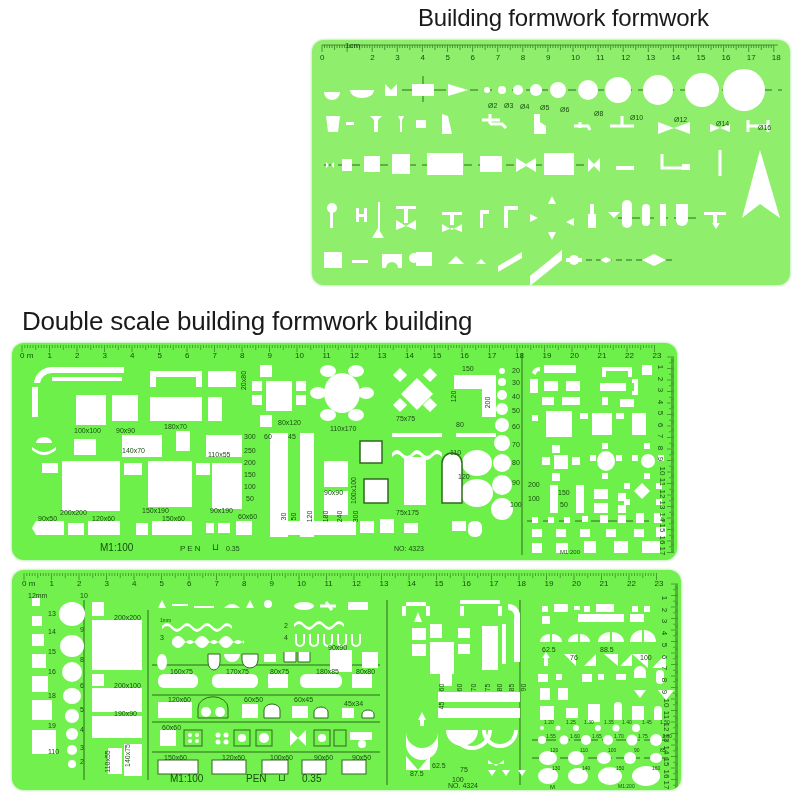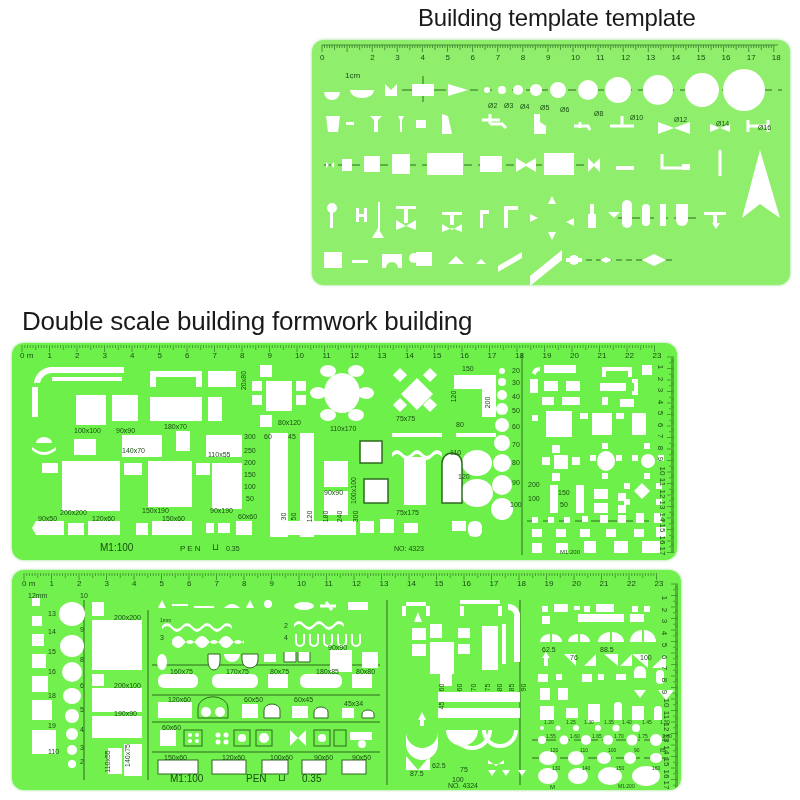--- a/index.html
+++ b/index.html
@@ -21,21 +21,21 @@
   #tpl-bot { left: 12px; top: 570px; width: 669px; height: 220px; background: #72f04e; }
 
   .template svg { position: absolute; left: 0; top: 0; }
   .lbl { position: absolute; font-family: "Liberation Sans", sans-serif; color: #164d10; font-size: 7px; white-space: nowrap; line-height: 1; }
   .lbl.big { font-size: 10px; }
   .lbl.num { font-size: 8px; }
 </style>
 </head>
 <body>
 
-<div id="cap-top" class="caption">Building template template</div>
+<div id="cap-top" class="caption">Building formwork formwork</div>
 <div id="cap-mid" class="caption">Double scale building  formwork building</div>
 
 <div id="tpl-top" class="template">
   <svg width="478" height="245">
 
     <g stroke="#2c6a1e" stroke-width="0.7">
       <line x1="10" y1="5" x2="466" y2="5"></line>
     </g>
     <g id="top-ticks" stroke="#2c6a1e" stroke-width="0.7">
         <line x1="10" x2="10" y1="5" y2="12"></line>
@@ -319,21 +319,21 @@
       <path d="M218 236 l32 -26 v10 l-32 26z"></path>
       <circle cx="262" cy="220" r="5"></circle>
       <rect x="254" y="218" width="16" height="4"></rect>
       <line x1="274" y1="220" x2="360" y2="220" stroke="#2c6a1e" stroke-dasharray="6 4"></line>
       <path d="M288 220 l6 -3 l6 3 l-6 3z"></path>
       <path d="M330 220 l12 -6 l12 6 l-12 6z"></path>
     </g>
   </svg>
   <div id="top-ruler-labels">
       <span class="lbl num" style="left: 8px; top: 14px;">0</span>
-      <span class="lbl num" style="left: 33.1px; top: 32px;">1cm</span>
+      <span class="lbl num" style="left: 33.1px; top: 2px;">1cm</span>
       <span class="lbl num" style="left: 58.2px; top: 14px;">2</span>
       <span class="lbl num" style="left: 83.3px; top: 14px;">3</span>
       <span class="lbl num" style="left: 108.4px; top: 14px;">4</span>
       <span class="lbl num" style="left: 133.5px; top: 14px;">5</span>
       <span class="lbl num" style="left: 158.6px; top: 14px;">6</span>
       <span class="lbl num" style="left: 183.7px; top: 14px;">7</span>
       <span class="lbl num" style="left: 208.8px; top: 14px;">8</span>
       <span class="lbl num" style="left: 233.9px; top: 14px;">9</span>
       <span class="lbl num" style="left: 259px; top: 14px;">10</span>
       <span class="lbl num" style="left: 284.1px; top: 14px;">11</span>

